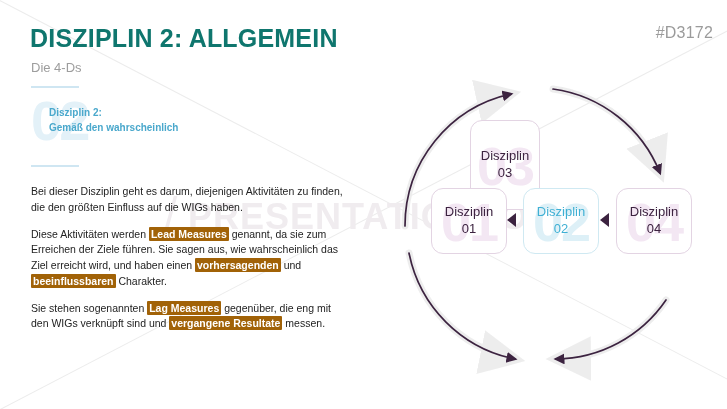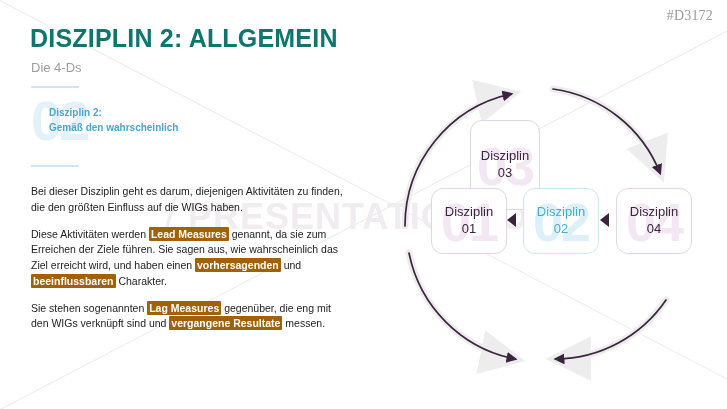--- a/index.html
+++ b/index.html
@@ -23,23 +23,23 @@
     color:#f0ecef;white-space:nowrap;
     font-family:"Liberation Sans", sans-serif;
     user-select:none;pointer-events:none;
   }
   .wm-slash{
     position:absolute;left:165px;top:188px;
     font-size:44px;color:#f0ecef;font-weight:400;
   }
 
   .code{
-    position:absolute;right:14px;top:8px;
-    font-size:14px;color:#9b9b9b;
-    font-family:Liberation Serif, serif;
+    position:absolute;right:14px;top:24px;
+    font-size:16px;color:#9b9b9b;
+    font-family:Liberation Sans, sans-serif;
     letter-spacing:.2px;
   }
 
   
   .title{
     position:absolute;left:30px;top:24px;
     font-size:25px;font-weight:600;color:#0f766e;
     letter-spacing:.2px;white-space:nowrap;
   }
   .subtitle{

